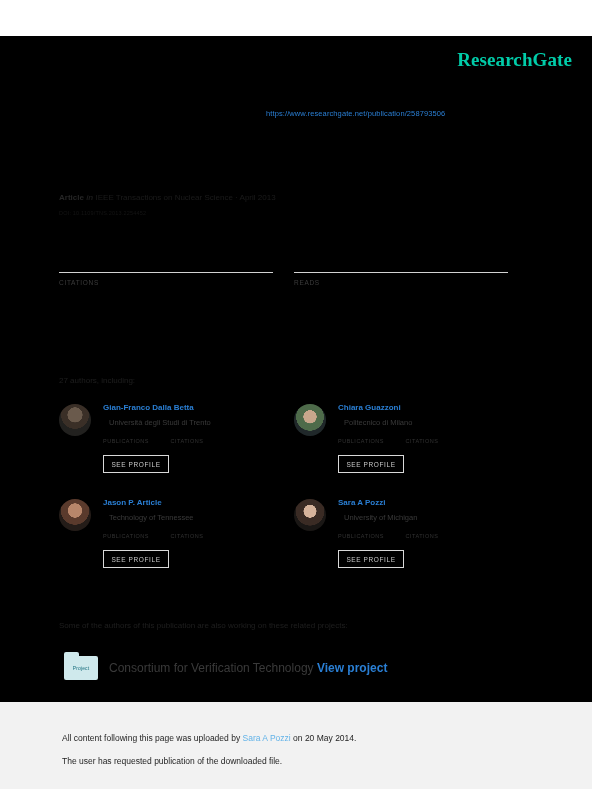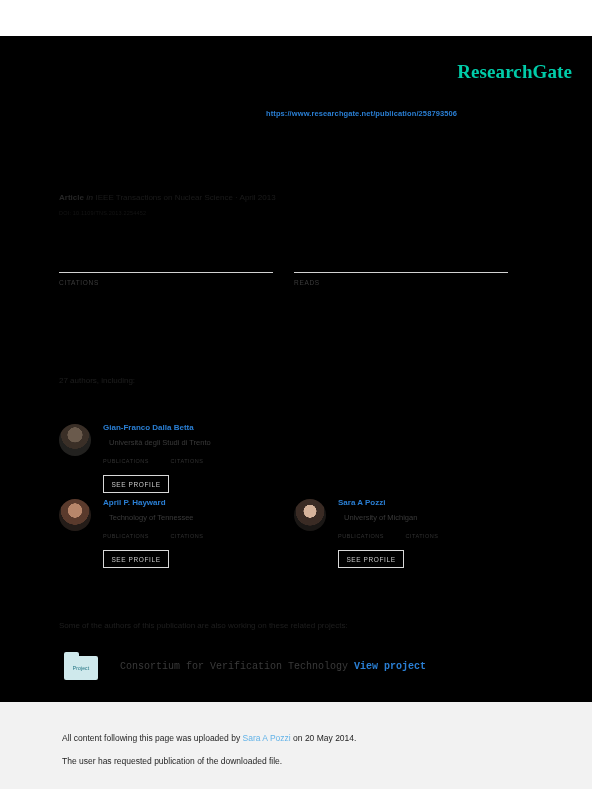--- a/index.html
+++ b/index.html
@@ -48,34 +48,32 @@
   .brand {
     position: absolute;
     right: 20px;
     top: 13px;
     font-family: "Liberation Serif", serif;
     font-size: 19px;
     font-weight: bold;
     color: #00cca9;
     letter-spacing: 0.1px;
     white-space: nowrap;
-    margin-top: 12px;
   }
 
   
   .pub-url {
     position: absolute;
     left: 266px;
     top: 73px;
     font-size: 7.5px;
     color: #2a7fd4;
     letter-spacing: 0.1px;
     text-decoration: none;
     white-space: nowrap;
-    font-weight: bold;
   }
 
   
   .article-line {
     position: absolute;
     left: 59px;
     top: 157px;
     font-size: 8px;
     color: #1b1b1b;
     white-space: nowrap;
@@ -132,21 +130,21 @@
     top: 340px;
     font-size: 8px;
     font-weight: normal;
     color: #1f1f1f;
   }
   .author {
     position: absolute;
     width: 235px;
     height: 95px;
   }
-  .author.a0 { left: 59px;  top: 363px; margin-top: 20px; }
+  .author.a0 { left: 59px;  top: 363px; }
   .author.a1 { left: 294px; top: 363px; }
   .author.a2 { left: 59px;  top: 458px; }
   .author.a3 { left: 294px; top: 458px; }
 
   .avatar {
     position: absolute;
     left: 0; top: 5px;
     width: 32px; height: 32px;
     border-radius: 50%;
     overflow: hidden;
@@ -252,26 +250,25 @@
     position: absolute;
     left: 0; right: 0;
     top: 9px;
     text-align: center;
     font-size: 5px;
     color: #1a6f7e;
     letter-spacing: 0.1px;
   }
   .project-text {
     position: absolute;
-    left: 61px;
+    left: 50px;
     top: 9px;
-    font-size: 10px;
+    font-size: 12px;
     color: #3a3a3a;
     white-space: nowrap;
-    font-family: Liberation Mono, monospace;
   }
   .project-text .view {
     color: #2a7fd4;
     font-weight: bold;
   }
 
   
   .foot-line {
     position: absolute;
     left: 62px;
@@ -332,26 +329,44 @@
           <span class="cap">PUBLICATIONS</span>
         </span>
         <span class="stat">
           <span class="num"></span>
           <span class="cap">CITATIONS</span>
         </span>
       </div>
       <div class="see-profile">SEE PROFILE</div>
     </div>
 
+    <div class="author a1">
+      <div class="avatar">
+          <span class="ph"></span>
+        </div>
+      <div class="name">Chiara Guazzoni</div>
+      <div class="inst">Politecnico di Milano</div>
+      <div class="stats">
+        <span class="stat">
+          <span class="num"></span>
+          <span class="cap">PUBLICATIONS</span>
+        </span>
+        <span class="stat">
+          <span class="num"></span>
+          <span class="cap">CITATIONS</span>
+        </span>
+      </div>
+      <div class="see-profile">SEE PROFILE</div>
+    </div>
 
     <div class="author a2">
       <div class="avatar">
           <span class="ph"></span>
         </div>
-      <div class="name">April P. Hayward</div>
+      <div class="name">Jason P. Article</div>
       <div class="inst">Technology of Tennessee</div>
       <div class="stats">
         <span class="stat">
           <span class="num"></span>
           <span class="cap">PUBLICATIONS</span>
         </span>
         <span class="stat">
           <span class="num"></span>
           <span class="cap">CITATIONS</span>
         </span>

